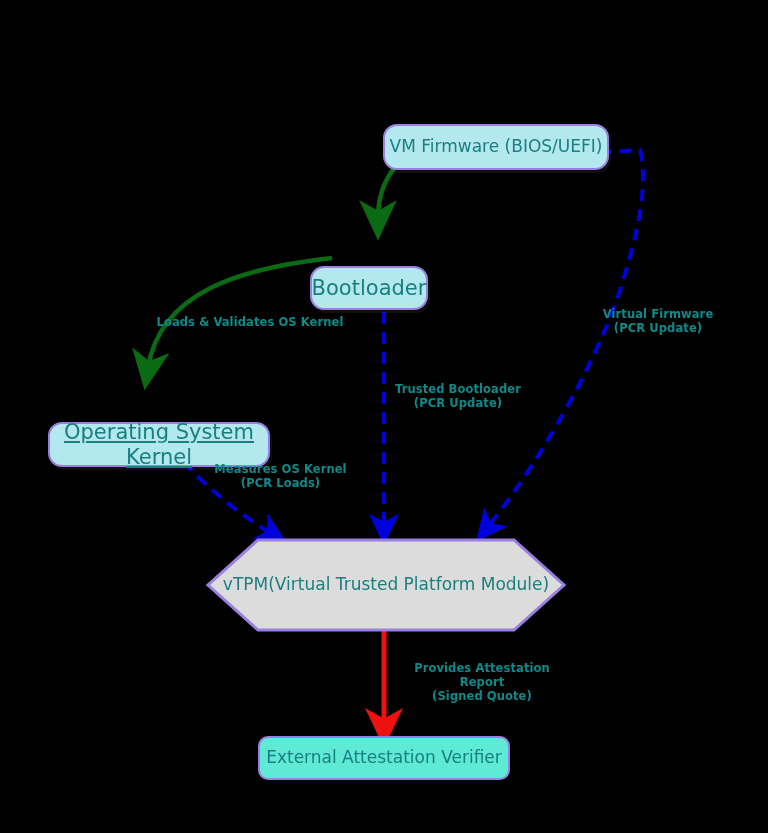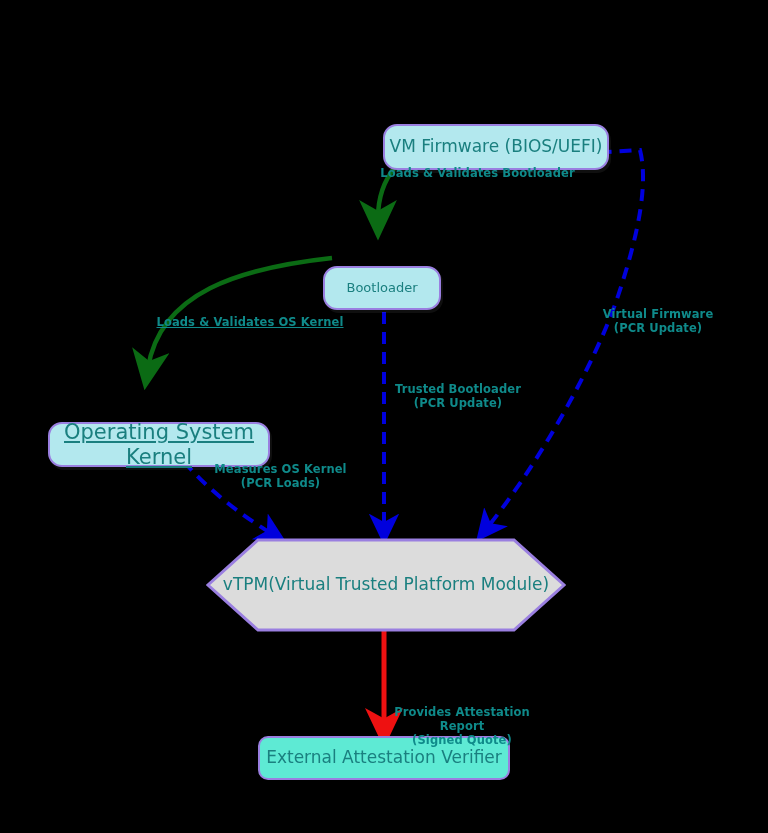--- a/index.html
+++ b/index.html
@@ -52,21 +52,21 @@
 
     <path d="M 162,428 C 182,470 230,508 272,534" fill="none" stroke="#0000dd" stroke-width="4" stroke-dasharray="12,8" marker-end="url(#ab)"></path>
 
     <path d="M 384,630 L 384,726" fill="none" stroke="#ee1111" stroke-width="5" marker-end="url(#ar)"></path>
   </svg>
 
   <div class="node rnd" style="left:383px;top:84px;width:226px;height:46px;font-size:17px;">
     <span>VM Firmware (BIOS/UEFI)</span>
   </div>
 
-  <div class="node rnd" style="left:323px;top:226px;width:118px;height:44px;font-size:13px;">
+  <div class="node rnd" style="left:310px;top:226px;width:118px;height:44px;font-size:21px;">
     <span>Bootloader</span>
   </div>
 
   <div class="node rnd" style="left:48px;top:382px;width:222px;height:45px;font-size:21px;text-decoration:underline;">
     <span>Operating System Kernel</span>
   </div>
 
   <div class="hexwrap" style="left:206px;top:538px;width:360px;height:94px;">
     <svg width="360" height="94" viewBox="0 0 360 94">
       <polygon points="52,2 308,2 358,47 308,92 52,92 2,47" fill="#dcdcdc" stroke="#9a7fe0" stroke-width="3"></polygon>
@@ -74,29 +74,28 @@
     <div class="hexlabel">
       <span style="font-size:17px;">vTPM</span>
       <span style="font-size:17px;">(Virtual Trusted Platform Module)</span>
     </div>
   </div>
 
   <div class="node yel" style="left:258px;top:736px;width:252px;height:44px;font-size:17px;">
     <span>External Attestation Verifier</span>
   </div>
 
-  <div class="elabel" style="left:380px;top:167px;width:195px;">Loads &amp; Validates Bootloader</div>
 
-  <div class="elabel" style="left:150px;top:316px;width:200px;text-decoration:underline;">Loads &amp; Validates OS Kernel</div>
+  <div class="elabel" style="left:150px;top:316px;width:200px;">Loads &amp; Validates OS Kernel</div>
 
   <div class="elabel" style="left:588px;top:308px;width:140px;">Virtual Firmware
 (PCR Update)</div>
 
   <div class="elabel" style="left:388px;top:383px;width:140px;">Trusted Bootloader
 (PCR Update)</div>
 
   <div class="elabel" style="left:208px;top:463px;width:145px;">Measures OS Kernel
 (PCR Loads)</div>
 
-  <div class="elabel" style="left:372px;top:662px;width:180px;margin-top:44px;">Provides Attestation Report
+  <div class="elabel" style="left:392px;top:662px;width:180px;">Provides Attestation Report
 (Signed Quote)</div>
 
 </div>
 
 </body></html>

